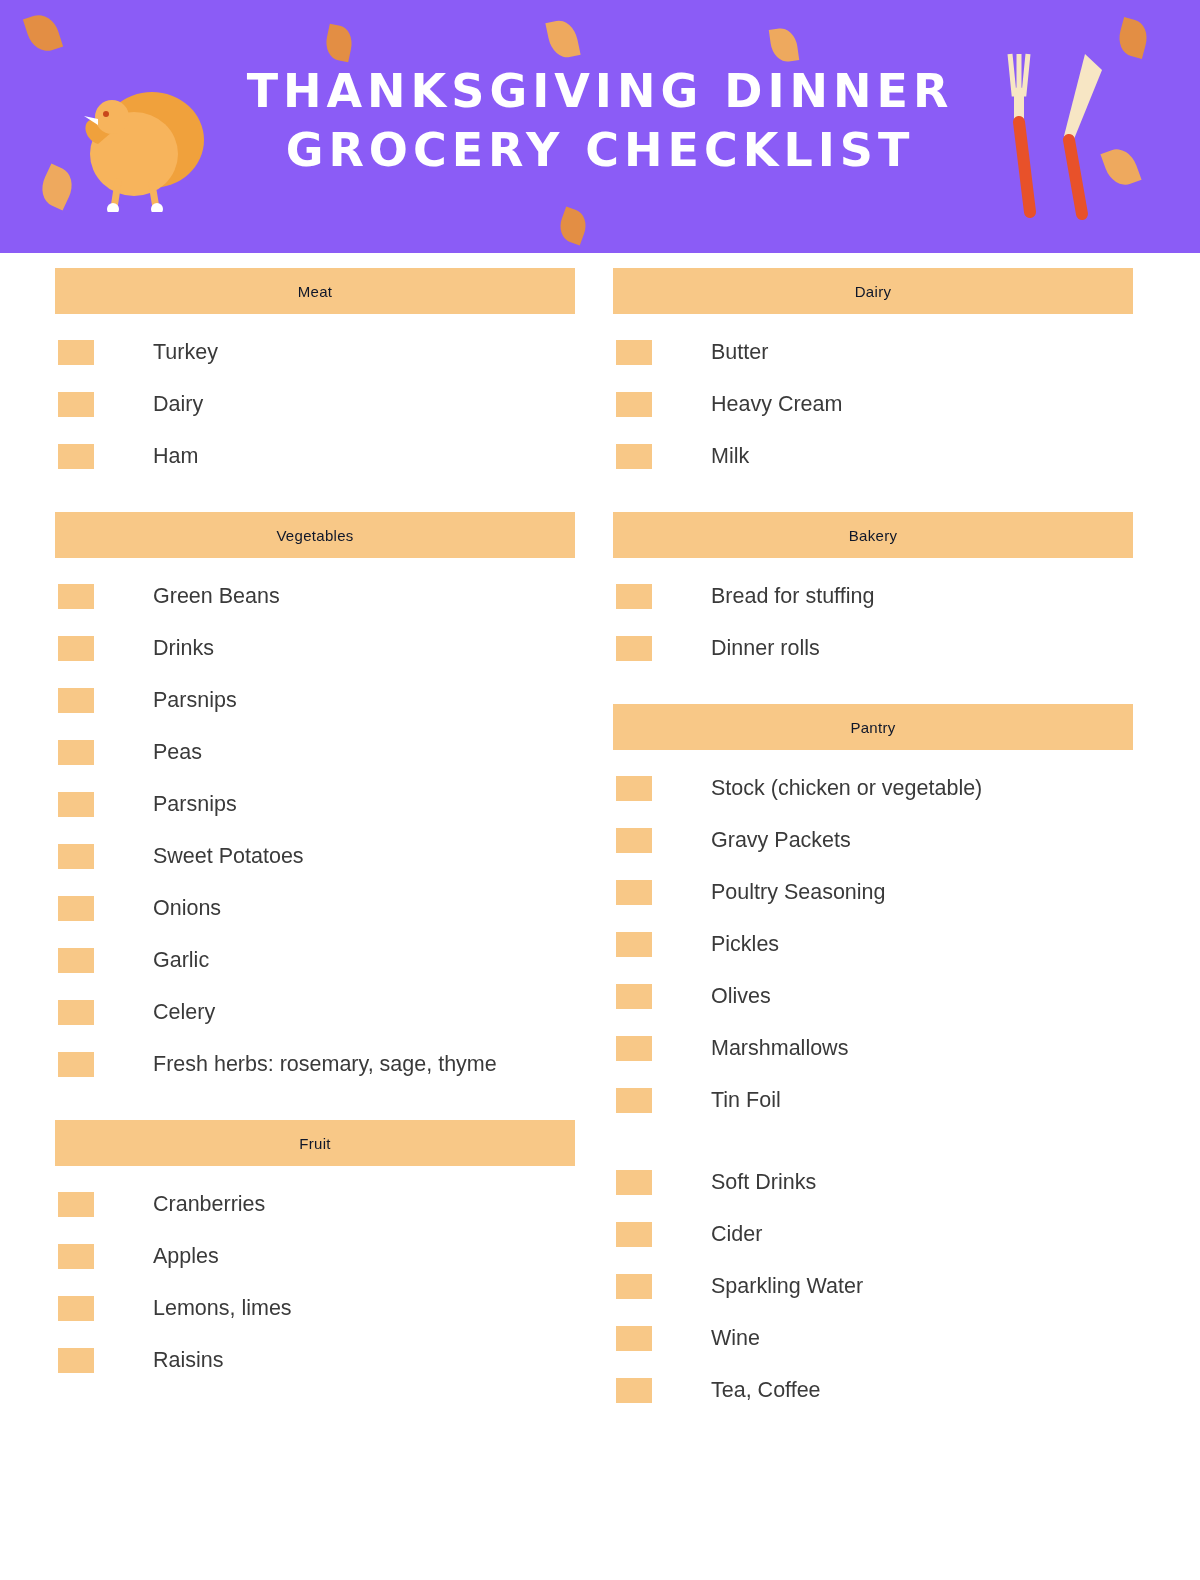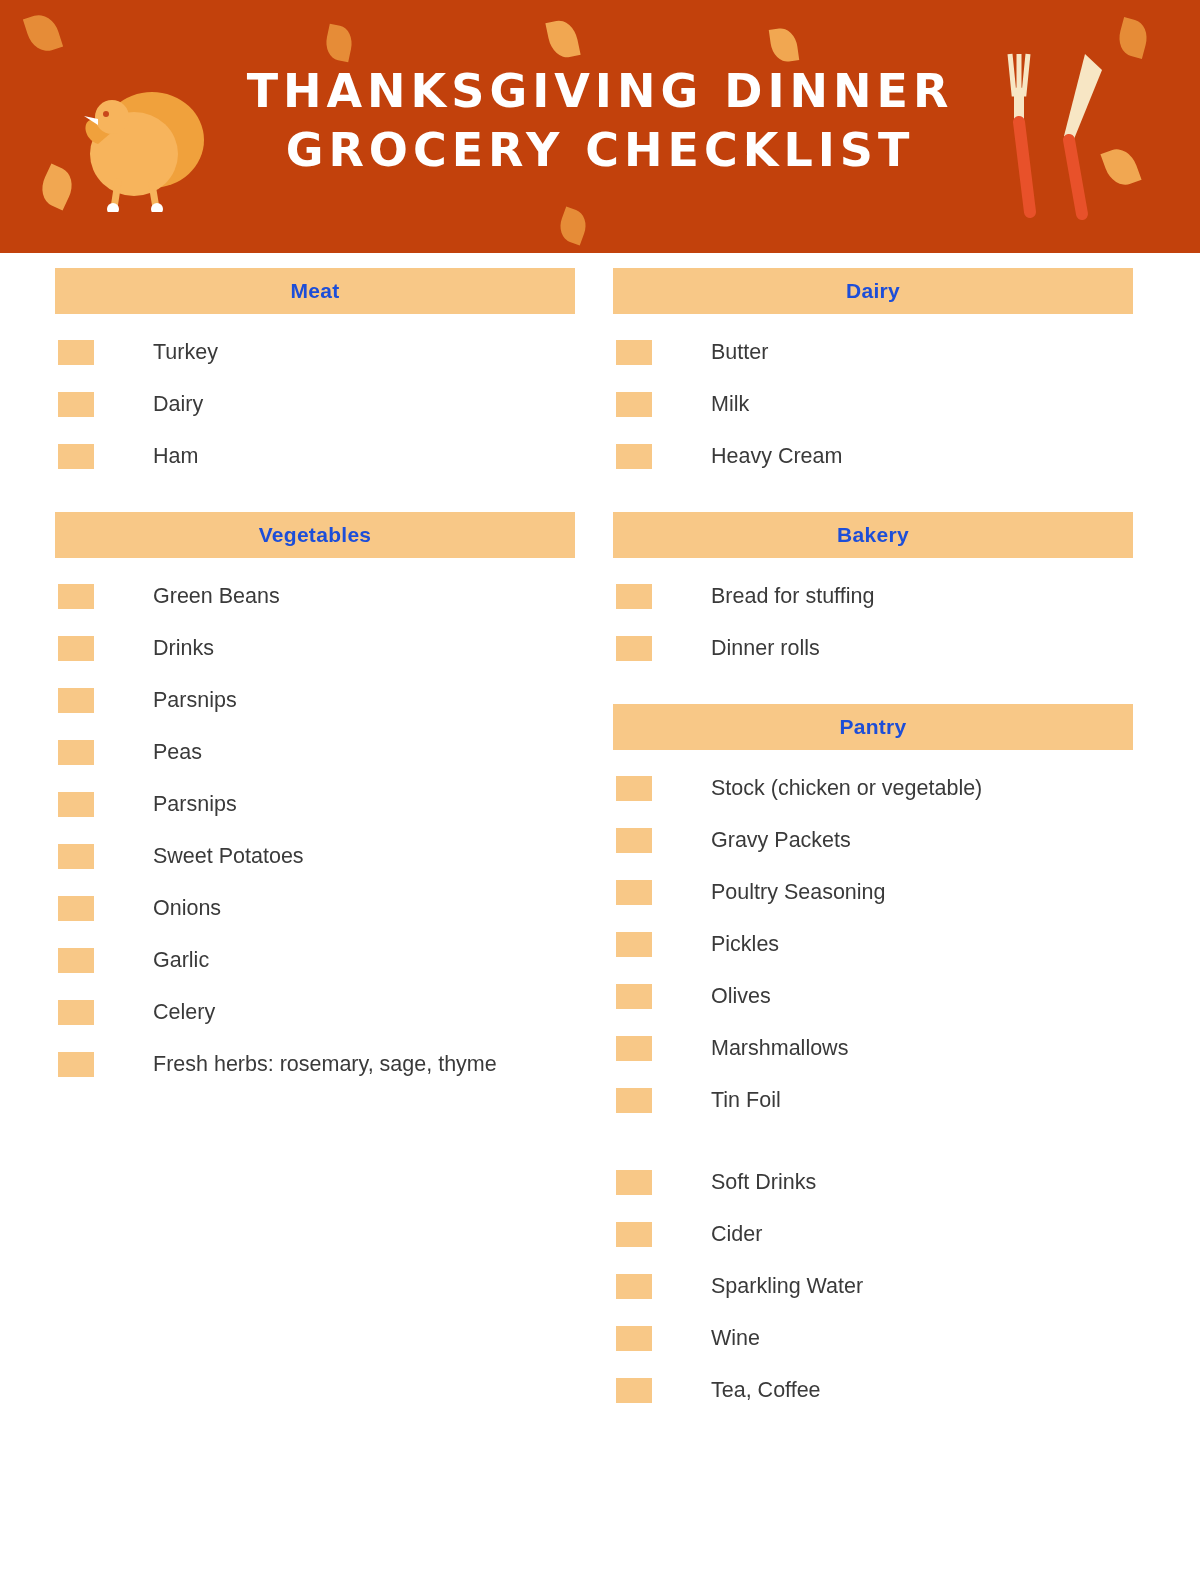--- a/index.html
+++ b/index.html
@@ -14,21 +14,21 @@
     position: relative;
     font-family: "Liberation Sans", sans-serif;
     overflow: hidden;
   }
 
   
   .banner {
     position: relative;
     width: 1200px;
     height: 253px;
-    background: #c2410c;
+    background: #8b5cf6;
     overflow: hidden;
   }
   .banner-title {
     position: absolute;
     left: 0;
     right: 0;
     top: 62px;
     text-align: center;
     color: #ffffff;
     font-family: "DejaVu Sans", sans-serif;
@@ -89,23 +89,23 @@
   .section-head {
     background: #f8c887;
     height: 46px;
     display: flex;
     align-items: center;
     justify-content: center;
     margin-bottom: 12px;
   }
   .section-head-title {
     font-family: "Liberation Sans", sans-serif;
-    font-weight: bold;
-    font-size: 21px;
-    color: #1d4ed8;
+    font-weight: normal;
+    font-size: 15px;
+    color: #0f172a;
     letter-spacing: 0.3px;
   }
 
   .item {
     display: flex;
     align-items: center;
     height: 52px;
     gap: 40px;
   }
   .checkbox {
@@ -232,41 +232,62 @@
         <span class="item-label">Celery</span>
       </div>
       <div class="item">
         <span class="checkbox"></span>
         <span class="item-label">Fresh herbs: rosemary, sage, thyme</span>
       </div>
     </div>
 
     <div class="spacer-md"></div>
 
+    <div class="section">
+      <div class="section-head">
+        <span class="section-head-title">Fruit</span>
+      </div>
+      <div class="item">
+        <span class="checkbox"></span>
+        <span class="item-label">Cranberries</span>
+      </div>
+      <div class="item">
+        <span class="checkbox"></span>
+        <span class="item-label">Apples</span>
+      </div>
+      <div class="item">
+        <span class="checkbox"></span>
+        <span class="item-label">Lemons, limes</span>
+      </div>
+      <div class="item">
+        <span class="checkbox"></span>
+        <span class="item-label">Raisins</span>
+      </div>
+    </div>
 
   </div>
 
   <div class="col col-right">
 
     <div class="section">
       <div class="section-head">
         <span class="section-head-title">Dairy</span>
       </div>
       <div class="item">
         <span class="checkbox"></span>
         <span class="item-label">Butter</span>
       </div>
       <div class="item">
         <span class="checkbox"></span>
+        <span class="item-label">Heavy Cream</span>
+      </div>
+      <div class="item">
+        <span class="checkbox"></span>
         <span class="item-label">Milk</span>
       </div>
-      <div class="item">
-        <span class="checkbox"></span>
-        <span class="item-label">Heavy Cream</span>
-      </div>
     </div>
 
     <div class="spacer-md"></div>
 
     <div class="section">
       <div class="section-head">
         <span class="section-head-title">Bakery</span>
       </div>
       <div class="item">
         <span class="checkbox"></span>

